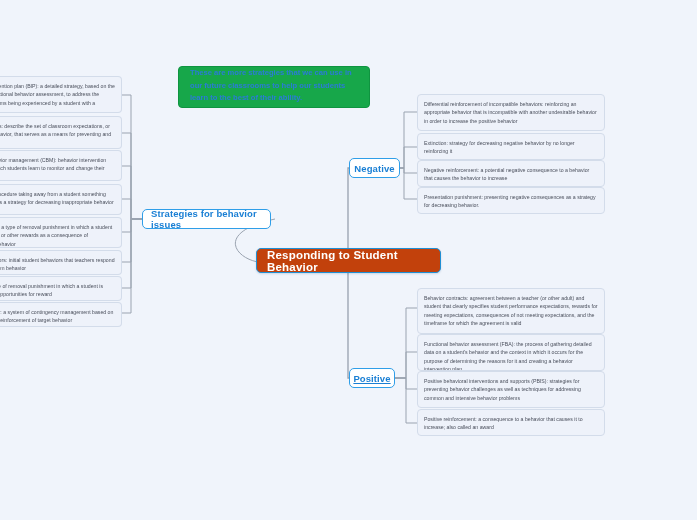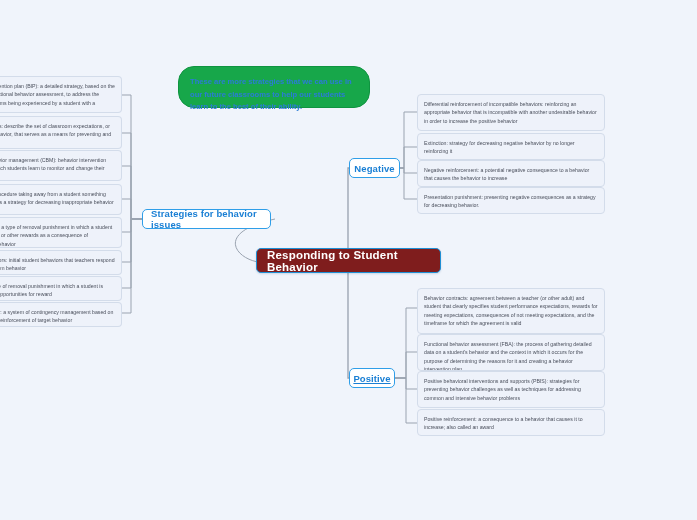--- a/index.html
+++ b/index.html
@@ -29,21 +29,21 @@
     height: 520px;
     pointer-events: none;
   }
   .node {
     position: absolute;
     box-sizing: border-box;
   }
 
   
   .root-node {
-    background: #7f1d1d;
+    background: #c2410c;
     border: 1px solid #1f8fd4;
     border-radius: 5px;
     color: #ffffff;
     font-size: 11.5px;
     font-weight: bold;
     letter-spacing: 0.2px;
     display: flex;
     align-items: center;
     justify-content: center;
     padding: 0 10px;
@@ -80,26 +80,26 @@
   .leaf-node.left-clip {
     border-left: none;
     border-top-left-radius: 0;
     border-bottom-left-radius: 0;
   }
 
   
   .note-node {
     background: #17a74a;
     border: 1px solid #0f9440;
-    border-radius: 16px;
+    border-radius: 4px;
     color: #2b7bd6;
     font-size: 7.6px;
     font-weight: bold;
     line-height: 1.65;
-    padding: 9px 11px;
+    padding: 0 11px;
     box-sizing: border-box;
   }
   .edge-path {
     fill: none;
     stroke: #9aa3b0;
     stroke-width: 1;
   }
   .edge-path.thick {
     stroke: #98a1ae;
     stroke-width: 1.3;

